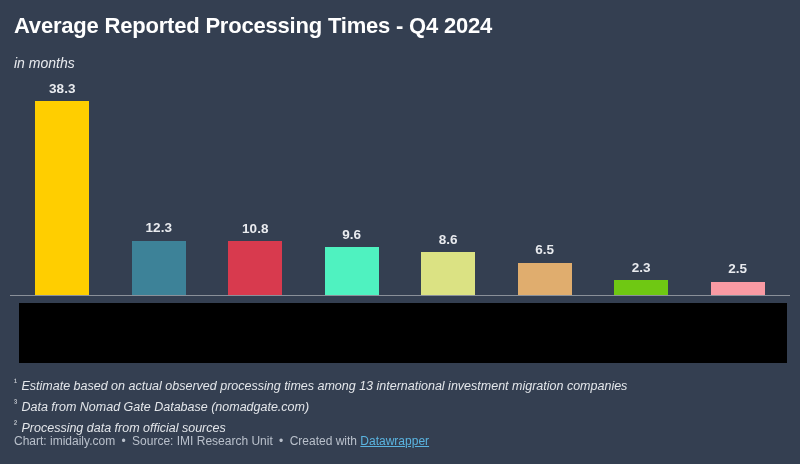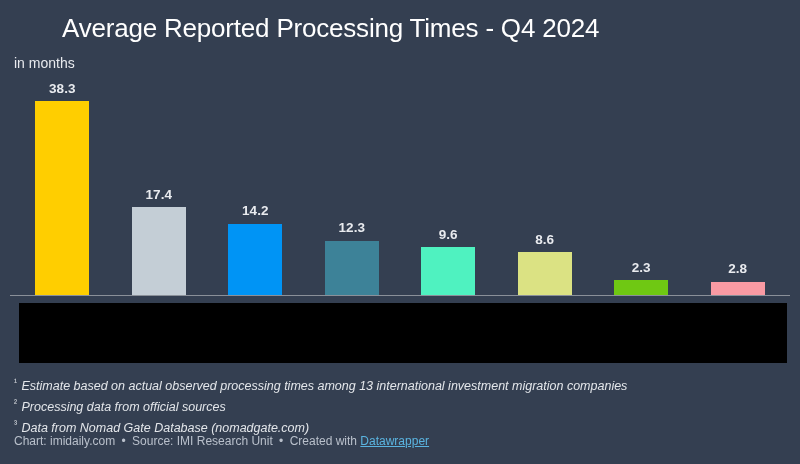--- a/index.html
+++ b/index.html
@@ -20,35 +20,35 @@
     width: 800px;
     height: 464px;
     box-sizing: border-box;
   }
 
   
   .chart-title {
     position: absolute;
     left: 14px;
     top: 13px;
-    font-size: 26px;
-    font-weight: normal;
+    font-size: 22px;
+    font-weight: bold;
     color: #ffffff;
     letter-spacing: -0.2px;
     white-space: nowrap;
-    margin-left: 48px;
   }
   .chart-subtitle {
     position: absolute;
     left: 14px;
     top: 55px;
     font-size: 14px;
     font-weight: normal;
     color: #e8eaee;
     white-space: nowrap;
+    font-style: italic;
   }
 
   
   .plot-area {
     position: absolute;
     left: 0;
     top: 78px;
     width: 800px;
     height: 218px;
   }
@@ -151,58 +151,58 @@
 
   <div class="chart-subtitle">in months</div>
 
   <div class="plot-area">
     <div class="bars-row" id="bars-row">
         <div class="bar-slot">
           <div class="bar-value">38.3</div>
           <div class="bar-rect" style="height: 195px; background: rgb(255, 206, 0);"></div>
         </div>
         <div class="bar-slot">
-          <div class="bar-value">17.4</div>
-          <div class="bar-rect" style="height: 88.5901px; background: rgb(196, 206, 214);"></div>
-        </div>
-        <div class="bar-slot">
-          <div class="bar-value">14.2</div>
-          <div class="bar-rect" style="height: 72.2977px; background: rgb(0, 148, 245);"></div>
-        </div>
-        <div class="bar-slot">
           <div class="bar-value">12.3</div>
           <div class="bar-rect" style="height: 55.4961px; background: rgb(61, 130, 152);"></div>
         </div>
         <div class="bar-slot">
+          <div class="bar-value">10.8</div>
+          <div class="bar-rect" style="height: 54.9869px; background: rgb(216, 58, 78);"></div>
+        </div>
+        <div class="bar-slot">
           <div class="bar-value">9.6</div>
           <div class="bar-rect" style="height: 48.8773px; background: rgb(79, 242, 192);"></div>
         </div>
         <div class="bar-slot">
           <div class="bar-value">8.6</div>
           <div class="bar-rect" style="height: 43.7859px; background: rgb(219, 226, 131);"></div>
         </div>
         <div class="bar-slot">
+          <div class="bar-value">6.5</div>
+          <div class="bar-rect" style="height: 33.094px; background: rgb(224, 173, 110);"></div>
+        </div>
+        <div class="bar-slot">
           <div class="bar-value">2.3</div>
           <div class="bar-rect" style="height: 15.7833px; background: rgb(111, 200, 19);"></div>
         </div>
         <div class="bar-slot">
-          <div class="bar-value">2.8</div>
+          <div class="bar-value">2.5</div>
           <div class="bar-rect" style="height: 14.2559px; background: rgb(249, 154, 163);"></div>
         </div>
       </div>
   </div>
 
   <div class="axis-baseline"></div>
 
   <div class="category-redaction"></div>
 
   <div class="footnotes" id="footnotes">
       <div class="footnote"><span class="fn-marker">¹</span> <span>Estimate based on actual observed processing times among 13 international investment migration companies</span></div>
+      <div class="footnote"><span class="fn-marker">³</span> <span>Data from Nomad Gate Database (nomadgate.com)</span></div>
       <div class="footnote"><span class="fn-marker">²</span> <span>Processing data from official sources</span></div>
-      <div class="footnote"><span class="fn-marker">³</span> <span>Data from Nomad Gate Database (nomadgate.com)</span></div>
     </div>
 
   <div class="credit-line">
     <span>Chart: imidaily.com</span>
     <span class="credit-sep">•</span>
     <span>Source: IMI Research Unit</span>
     <span class="credit-sep">•</span>
     <span>Created with</span>
     <a class="credit-link" href="#">Datawrapper</a>
   </div>

